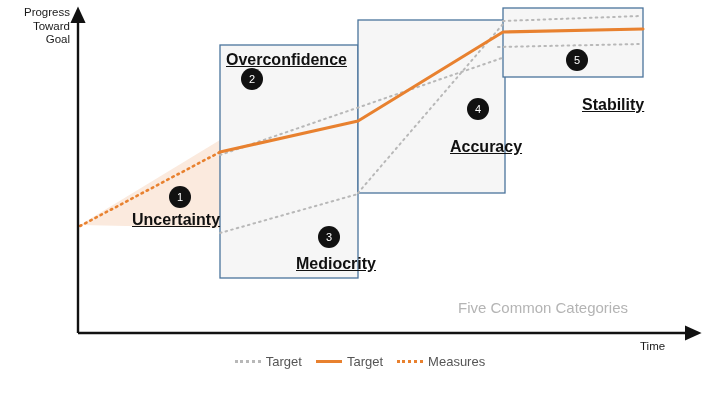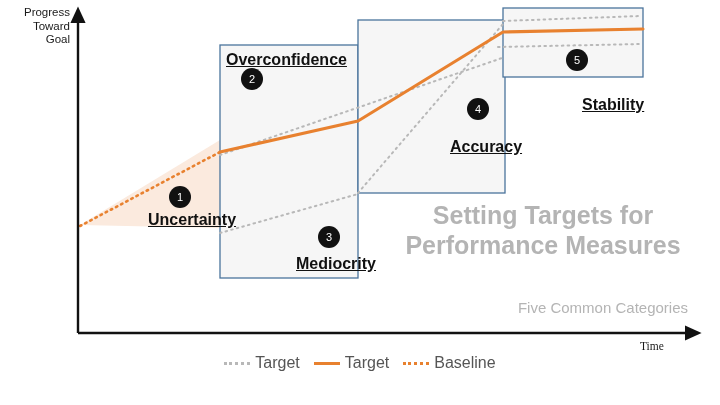--- a/index.html
+++ b/index.html
@@ -37,21 +37,20 @@
     line-height: 13.5px;
     color: #1a1a1a;
     white-space: pre-line;
   }
   .axis-label-x {
     position: absolute;
     left: 640px;
     top: 340px;
     font-size: 11.5px;
     color: #1a1a1a;
-    font-family: Liberation Serif, serif;
   }
   
   .badge {
     position: absolute;
     width: 22px;
     height: 22px;
     border-radius: 50%;
     background: #111111;
     color: #ffffff;
     font-size: 11px;
@@ -77,35 +76,35 @@
     font-size: 25px;
     line-height: 30px;
     font-weight: bold;
     color: #b4b4b4;
   }
   .deck-sub {
     position: absolute;
     left: 398px;
     top: 299px;
     width: 290px;
-    text-align: right;
+    text-align: center;
     font-size: 15px;
     color: #b4b4b4;
   }
   
   .legend {
     position: absolute;
     left: 0;
     top: 354px;
     width: 720px;
     display: flex;
     justify-content: center;
     align-items: center;
     gap: 14px;
-    font-size: 16px;
+    font-size: 13px;
     color: #555555;
   }
   .legend-item {
     display: flex;
     align-items: center;
     gap: 5px;
   }
   .swatch {
     display: inline-block;
     width: 26px;
@@ -155,45 +154,44 @@
     <line x1="78" y1="333" x2="78" y2="16" stroke="#111111" stroke-width="2.4" marker-end="url(#arrow)"></line>
     <line x1="78" y1="333" x2="692" y2="333" stroke="#111111" stroke-width="2.4" marker-end="url(#arrow)"></line>
   </svg>
 
   <div class="axis-label-y">Progress
 Toward
 Goal</div>
   <div class="axis-label-x">Time</div>
 
   <div class="badge" style="left:169px; top:186px;">1</div>
-  <div class="cat-label" style="left:148px; top:211px;">Uncertainty</div>
+  <div class="cat-label" style="left:132px; top:211px;">Uncertainty</div>
 
   <div class="cat-label" style="left:226px; top:51px;">Overconfidence</div>
   <div class="badge" style="left:241px; top:68px;">2</div>
 
   <div class="badge" style="left:318px; top:226px;">3</div>
   <div class="cat-label" style="left:296px; top:255px;">Mediocrity</div>
 
   <div class="badge" style="left:467px; top:98px;">4</div>
   <div class="cat-label" style="left:450px; top:138px;">Accuracy</div>
 
   <div class="badge" style="left:566px; top:49px;">5</div>
   <div class="cat-label" style="left:582px; top:56px;margin-top:40px;">Stability</div>
 
-  <div class="deck-title">Setting Targets for Performance Measures</div>
   <div class="deck-sub">Five Common Categories</div>
 
   <div class="legend">
     <div class="legend-item">
       <span class="swatch dotted"></span>
       <span>Target</span>
     </div>
     <div class="legend-item">
       <span class="swatch solid"></span>
       <span>Target</span>
     </div>
     <div class="legend-item">
       <span class="swatch dotted-orange"></span>
-      <span>Baseline</span>
+      <span>Measures</span>
     </div>
   </div>
 
 </div>
 
 </body></html>

